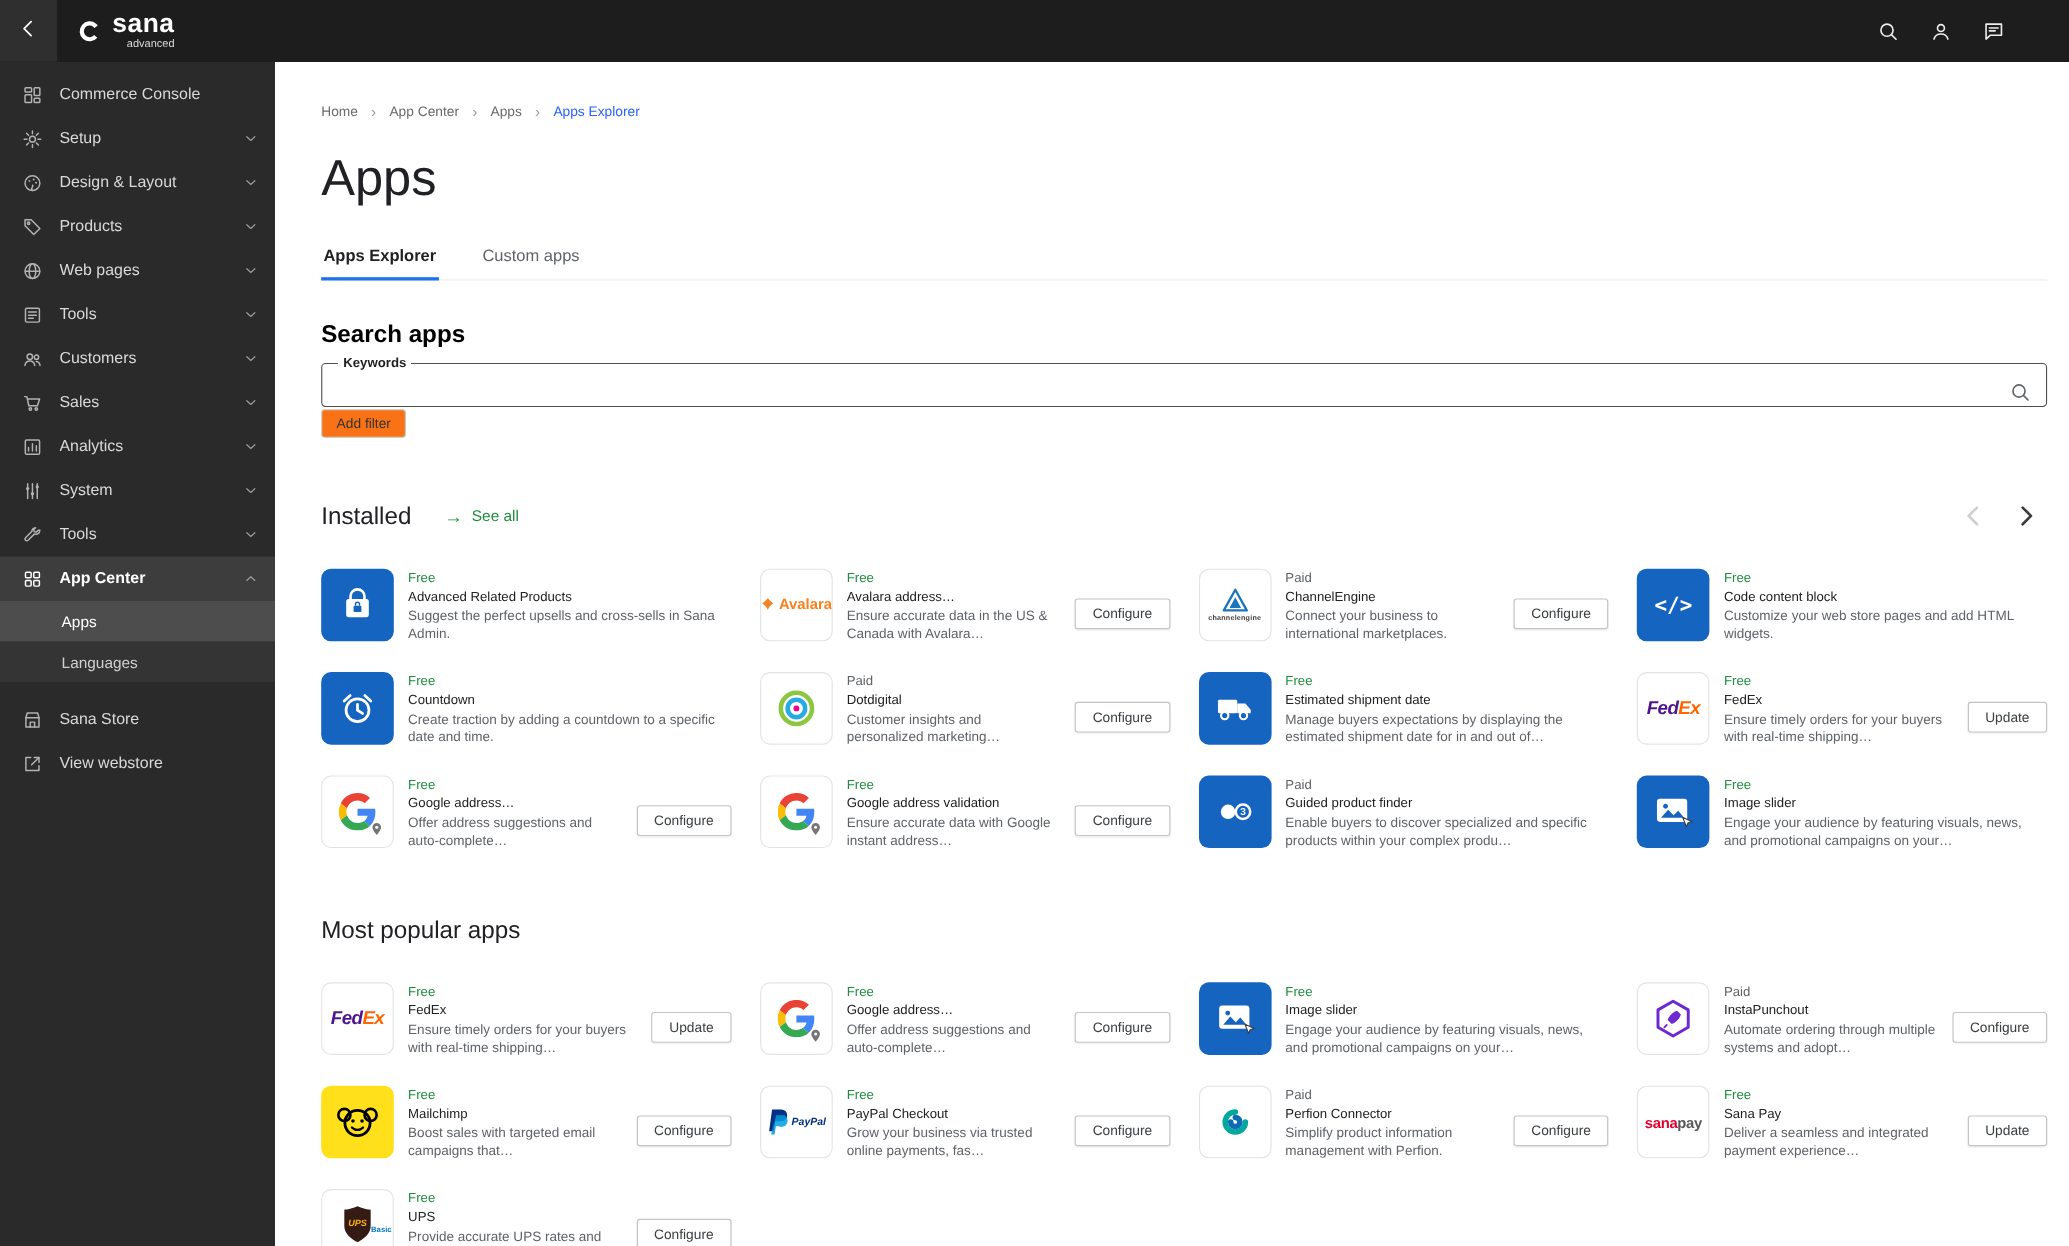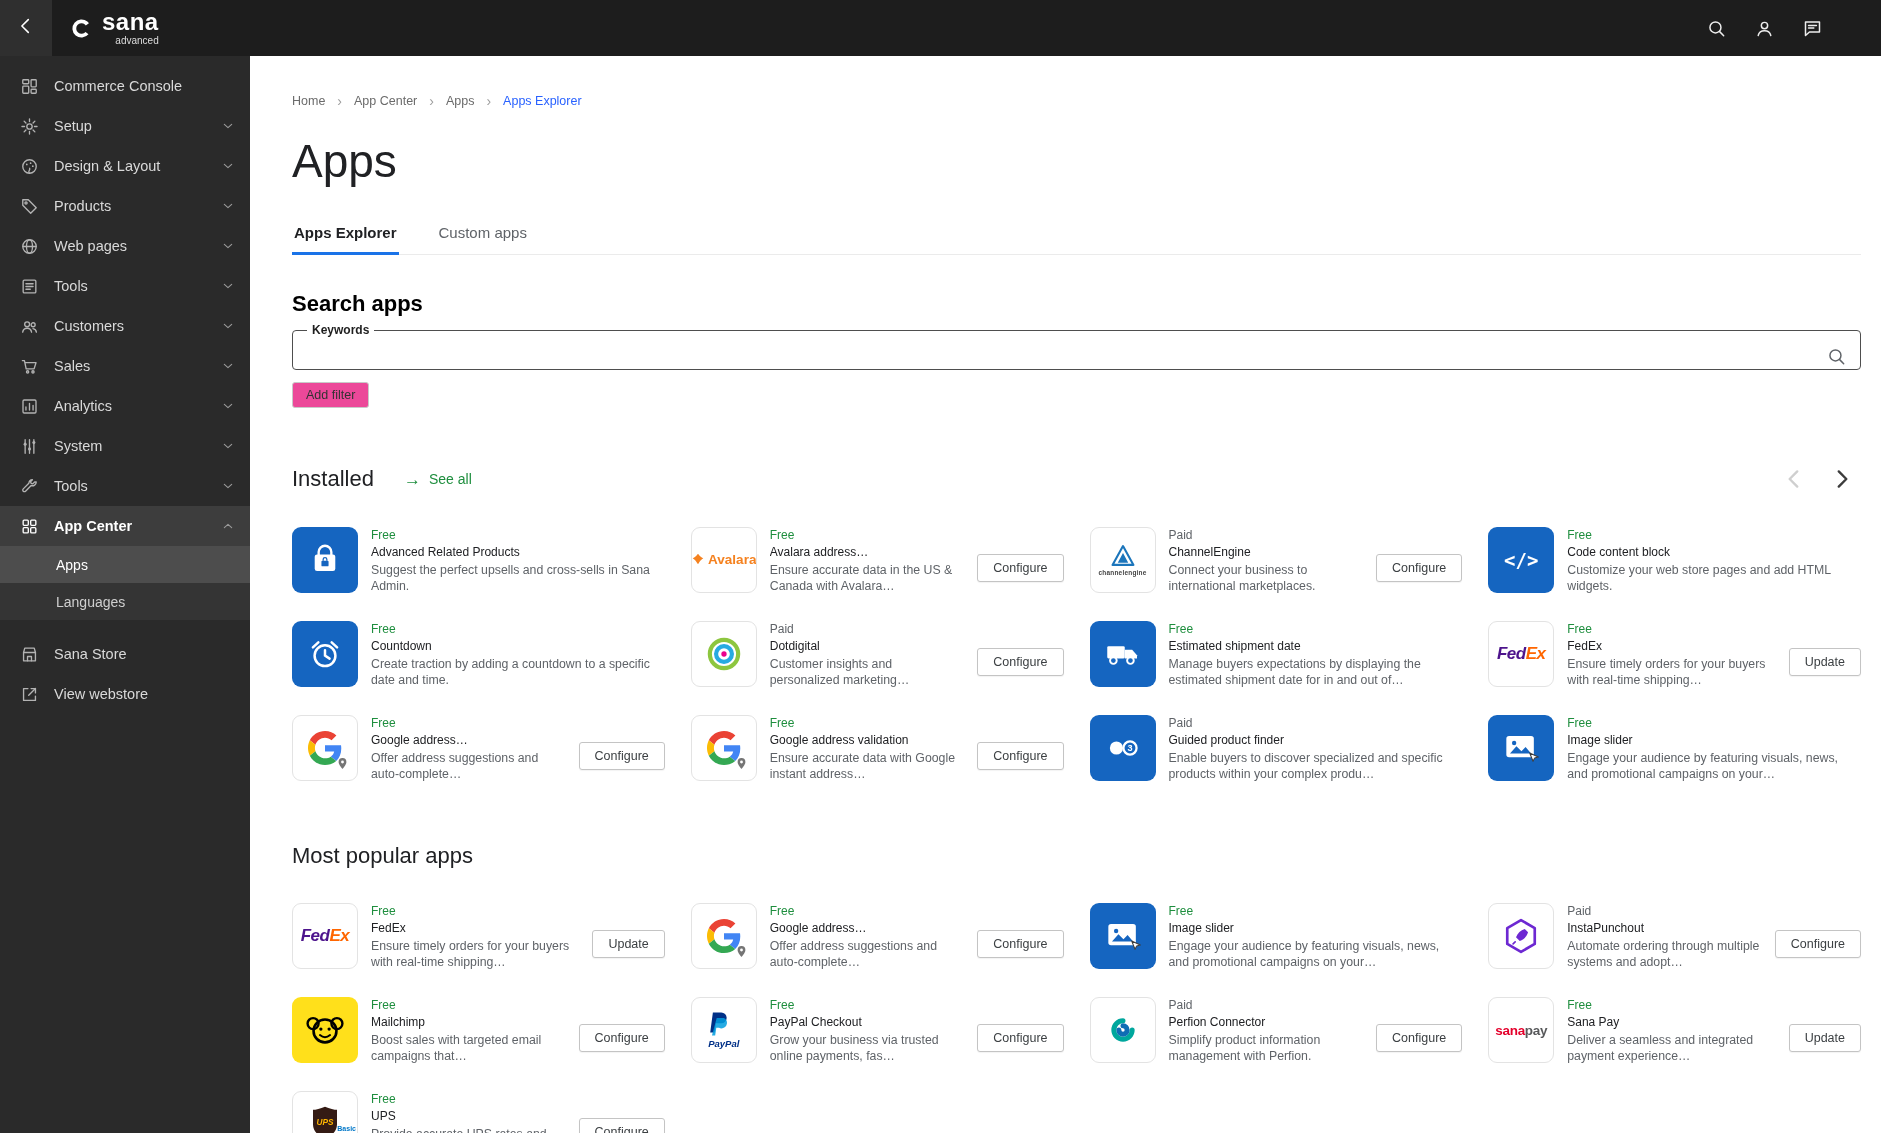--- a/index.html
+++ b/index.html
@@ -49,21 +49,21 @@
   .tab{padding:0 2px 13px;font-size:15px;color:#5f6368;cursor:pointer;position:relative}
   .tab.active{color:#202124;font-weight:bold}
   .tab.active::after{content:"";position:absolute;left:0;right:0;bottom:-1px;height:3px;background:#1a73e8}
 
   .search-heading{font-size:22px;font-weight:700;color:#000000;margin:36px 0 0}
   .kw-field{position:relative;margin:6px 0 0;border:1px solid #4e4e4e;border-radius:4px;height:47px;padding:0 46px 6px 8px;display:flex;align-items:center}
   .kw-field legend{font-size:12px;font-weight:bold;color:#1f1f1f;padding:0 5px;margin-left:6px}
   .kw-input{border:none;outline:none;width:100%;font-size:15px;font-family:inherit;background:transparent}
   .kw-search{position:absolute;right:13px;top:9px;color:#5f6368;display:flex;cursor:pointer}
   .kw-search svg{width:21px;height:21px}
-  .add-filter{margin-top:12px;font-size:12.5px;color:#333;background:#ec4899;border:1px solid #c9c9c9;border-radius:3px;padding:5px 13px;cursor:pointer;font-family:inherit}
+  .add-filter{margin-top:2px;font-size:12.5px;color:#333;background:#f97316;border:1px solid #c9c9c9;border-radius:3px;padding:5px 13px;cursor:pointer;font-family:inherit}
 
   .sec-head{display:flex;align-items:center;margin-top:40px}
   .popular-head{margin-top:28px}
   .sec-title{font-size:22px;font-weight:400;color:#202124}
   .see-all{display:flex;align-items:center;gap:8px;margin-left:30px;color:#1e8e3e;font-size:14px;cursor:pointer}
   .see-all .arrow{font-size:17px;line-height:1}
   .car-arrows{margin-left:auto;display:flex;gap:22px;align-items:center;padding-right:6px}
   .car-arrow{display:flex}
   .car-arrow svg{width:26px;height:26px}
   .car-arrow.disabled{color:#cfcfcf}
@@ -85,21 +85,21 @@
   .tile.white{background:#fff;border:1px solid #e3e3e3}
   .tile.yellow{background:#ffe01b}
   .code-glyph{color:#fff;font-family:"DejaVu Sans Mono",monospace;font-size:19px;font-weight:bold}
   .fedex{font-size:17px;font-weight:bold;font-style:italic;color:#4d148c;letter-spacing:-.5px}
   .fedex i{color:#ff6600}
   .ava{color:#f58220;font-weight:bold;font-size:13.5px;display:flex;align-items:flex-start;gap:3px}
   .ce{display:flex;flex-direction:column;align-items:center}
   .ce i{font-style:normal;font-size:6.5px;color:#444;margin-top:2px;font-weight:bold;letter-spacing:.2px}
   .gwrap{position:relative;width:34px;height:34px}
   .gpin{position:absolute;right:-7px;bottom:-5px}
-  .pp{display:flex;flex-direction:column;align-items:flex-start;gap:1px}
+  .pp{display:flex;flex-direction:row;align-items:center;gap:1px}
   .pp i{font-size:9.5px;font-weight:bold;font-style:italic;color:#003087}
   .sp{font-size:13.5px;font-weight:bold;color:#58595b;letter-spacing:-.3px}
   .sp b{color:#e4002b}
   .upswrap{position:relative;display:flex}
   .upswrap i{position:absolute;right:-14px;bottom:11px;font-size:7px;color:#0077c8;font-style:normal;font-weight:bold}
 </style>
 </head>
 <body>
 
 <header class="topbar">

